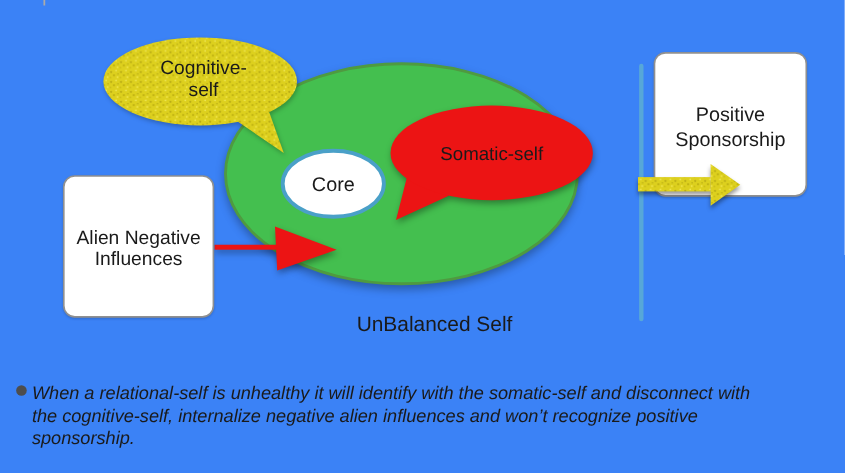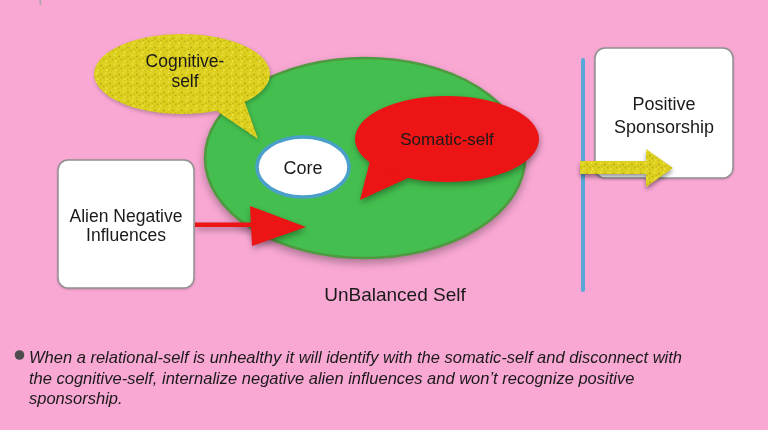--- a/index.html
+++ b/index.html
@@ -1,20 +1,20 @@
 <!DOCTYPE html>
 <html><head>
 <meta charset="utf-8">
 <style>
   html, body { margin: 0; padding: 0; background: #ffffff; }
   .screen {
     position: relative;
     width: 768px;
     height: 430px;
-    background: #f9a8d4;
+    background: #3b82f6;
     overflow: hidden;
     font-family: "Liberation Sans", sans-serif;
   }
   svg { display: block; }
   text {
     font-family: "Liberation Sans", sans-serif;
     fill: #1a1a1a;
   }
   .lbl        { font-size: 17.5px; }
   .lbl-som    { font-size: 17px; }

